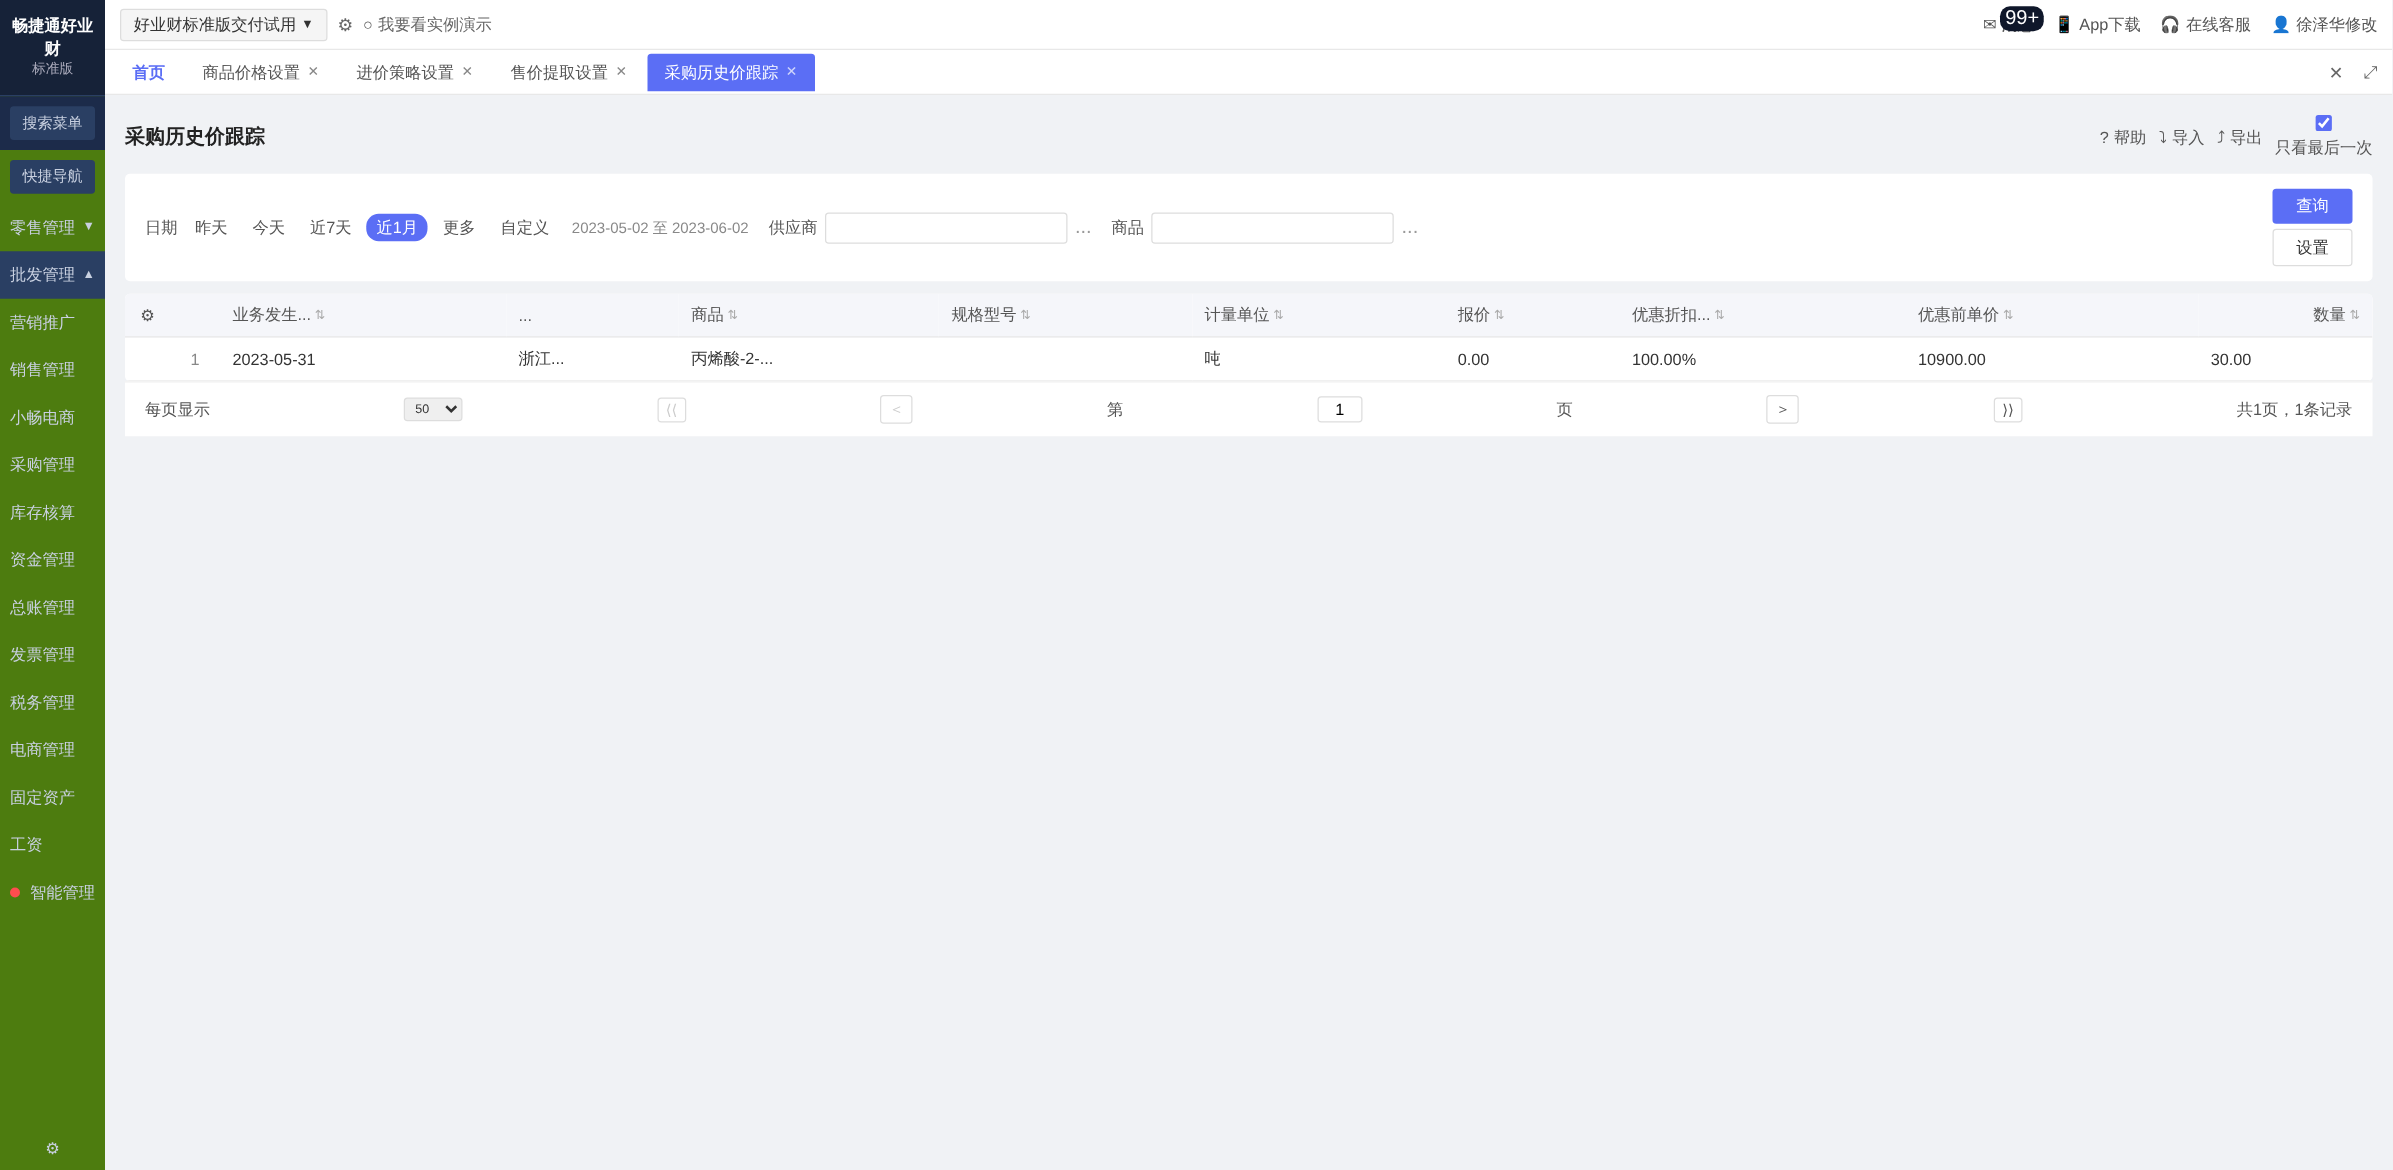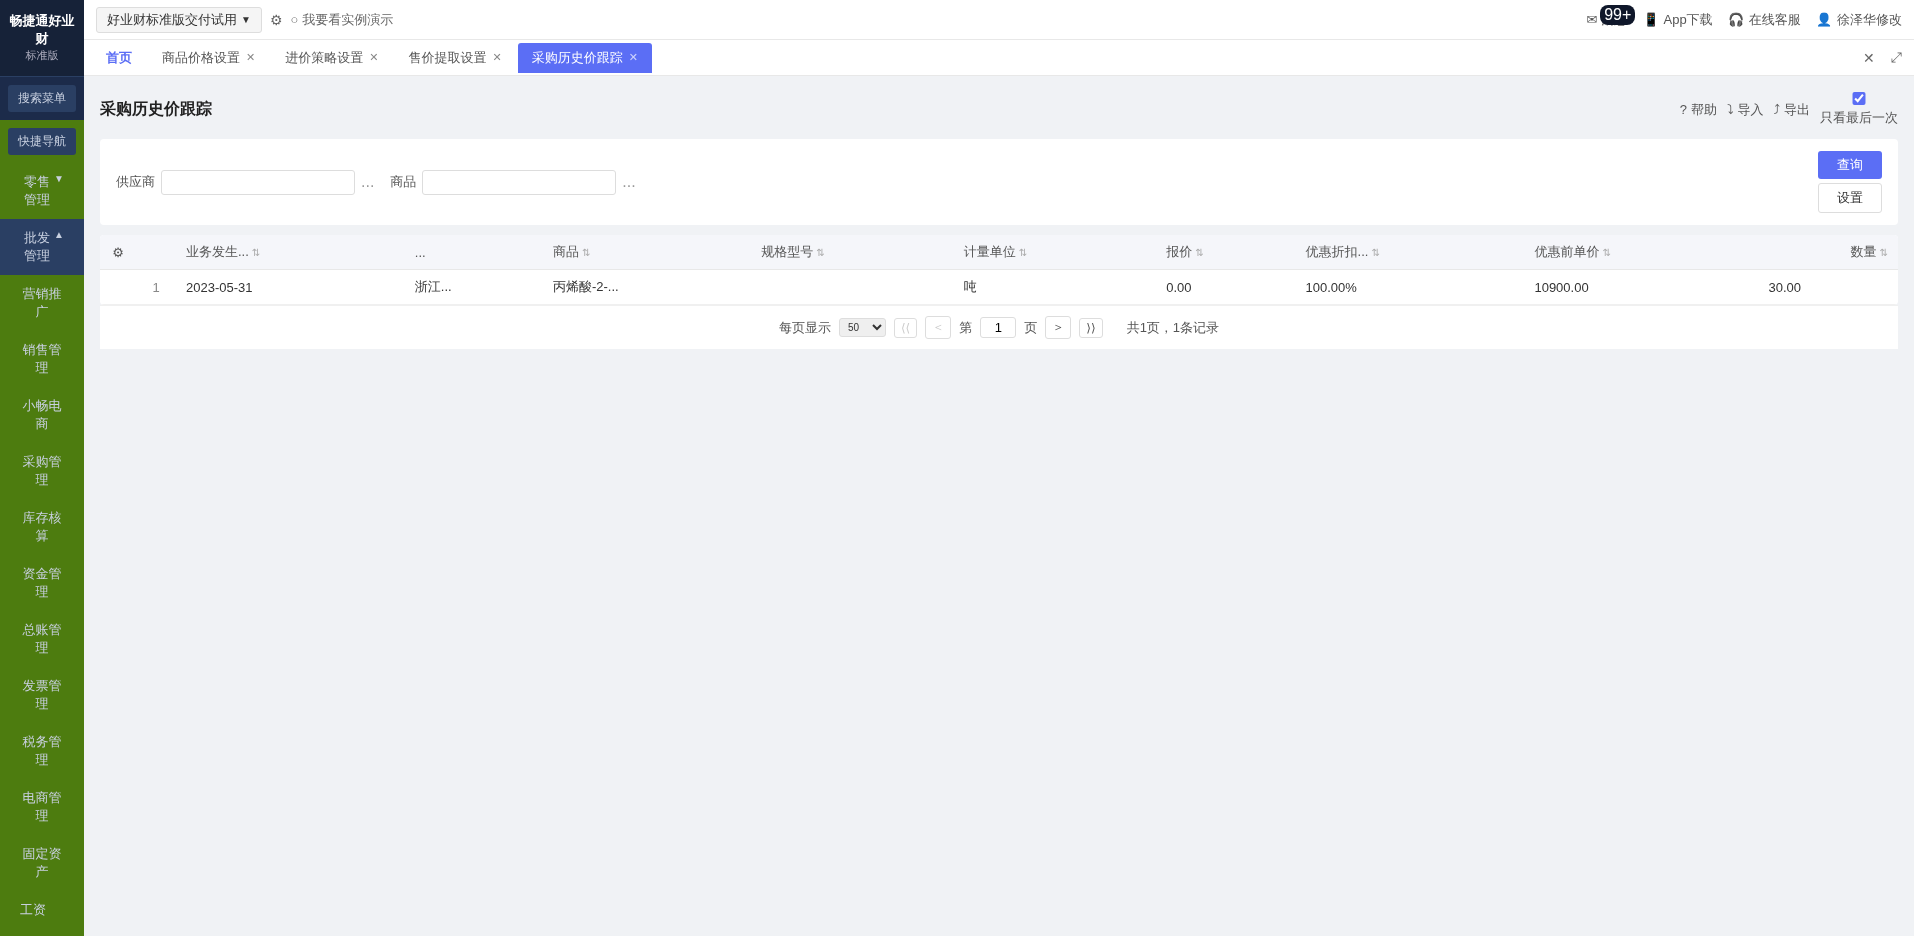--- a/index.html
+++ b/index.html
@@ -7,21 +7,21 @@
 
     
     .sidebar { width: 84px; background: #4d7c0f; display: flex; flex-direction: column; color: #c8d0e0; flex-shrink: 0; height: 100%; }
     .sidebar-logo { padding: 12px 8px; background: #162238; text-align: center; font-size: 11px; color: #fff; line-height: 1.4; border-bottom: 1px solid #2a3f63; }
     .sidebar-logo .logo-title { font-size: 13px; font-weight: bold; color: #fff; }
     .sidebar-logo .logo-sub { font-size: 11px; color: #aab; }
     .sidebar-search { padding: 8px; background: #1c2b4a; }
     .sidebar-search-btn { width: 100%; background: #2a3f63; border: none; color: #c8d0e0; padding: 5px 8px; border-radius: 3px; cursor: pointer; font-size: 12px; text-align: center; }
     .sidebar-nav-btn { padding: 8px; text-align: center; }
     .sidebar-nav-btn button { width: 100%; background: #2a3f63; border: none; color: #c8d0e0; padding: 5px 8px; border-radius: 3px; cursor: pointer; font-size: 12px; }
-    .sidebar-item { padding: 10px 20px; cursor: pointer; text-align: center; font-size: 13px; color: #c8d0e0; display: flex; justify-content: space-between; }
+    .sidebar-item { padding: 10px 8px; cursor: pointer; text-align: center; font-size: 13px; color: #c8d0e0; display: flex; align-items: center; justify-content: space-between; }
     .sidebar-item.has-arrow { }
     .sidebar-item .arrow { font-size: 10px; }
     .sidebar-item.active { background: #2a3f63; }
     .sidebar-gear { padding: 10px 8px; text-align: center; cursor: pointer; color: #c8d0e0; margin-top: auto; }
     .sidebar-dot { width: 8px; height: 8px; background: #ff4d4f; border-radius: 50%; display: inline-block; margin-right: 4px; }
 
     
     .main { flex: 1; display: flex; flex-direction: column; overflow: hidden; background: #f0f2f5; }
 
     
@@ -75,21 +75,21 @@
     thead tr { background: #f5f6fa; }
     th { padding: 8px 10px; text-align: left; color: #555; font-weight: 500; border-bottom: 1px solid #e8e8e8; white-space: nowrap; }
     td { padding: 8px 10px; border-bottom: 1px solid #f0f0f0; color: #333; white-space: nowrap; }
     .col-sort { display: flex; align-items: center; gap: 3px; }
     .sort-icon { font-size: 10px; color: #aaa; }
     .th-gear { width: 36px; text-align: center; }
     .th-num { width: 40px; text-align: center; }
     .row-num { text-align: center; color: #888; }
 
     
-    .pagination { display: flex; align-items: center; justify-content: center; padding: 10px 16px; background: #fff; gap: 8px; font-size: 13px; color: #555; border-top: 1px solid #f0f0f0; }
+    .pagination { display: flex; align-items: center; justify-content: space-between; padding: 10px 16px; background: #fff; gap: 8px; font-size: 13px; color: #555; border-top: 1px solid #f0f0f0; }
     .page-size-label { color: #555; }
     .page-size-select { border: 1px solid #ddd; border-radius: 3px; padding: 2px 4px; font-size: 10px; color: #333; }
     .page-nav-btn { background: none; border: 1px solid #ddd; border-radius: 3px; padding: 2px 6px; cursor: pointer; font-size: 12px; color: #555; }
     .page-nav-btn:disabled { color: #ccc; cursor: default; }
     .page-input { width: 36px; border: 1px solid #ddd; border-radius: 3px; padding: 2px 4px; text-align: center; font-size: 13px; }
     .page-total { color: #555; margin-left: 16px; }
   </style>
 </head>
 <body>
 
@@ -238,20 +238,32 @@
         </div>
         <div class="only-last-checkbox">
           <input type="checkbox" checked="" style="">
           <span>只看最后一次</span>
         </div>
       </div>
     </div>
 
     <div class="filter-area">
       <div class="filter-row">
+        <div class="filter-item">
+          <span class="filter-label">日期</span>
+          <div class="date-options">
+            <button class="date-btn">昨天</button>
+            <button class="date-btn">今天</button>
+            <button class="date-btn">近7天</button>
+            <button class="date-btn active">近1月</button>
+            <button class="date-btn">更多</button>
+            <button class="date-btn">自定义</button>
+          </div>
+          <span class="date-range">2023-05-02 至 2023-06-02</span>
+        </div>
         <div class="filter-item">
           <span class="filter-label">供应商</span>
           <input type="text" class="filter-input" style="min-width: 120px;">
           <span class="filter-dots">...</span>
         </div>
         <div class="filter-item">
           <span class="filter-label">商品</span>
           <input type="text" class="filter-input" style="min-width: 120px;">
           <span class="filter-dots">...</span>
         </div>

